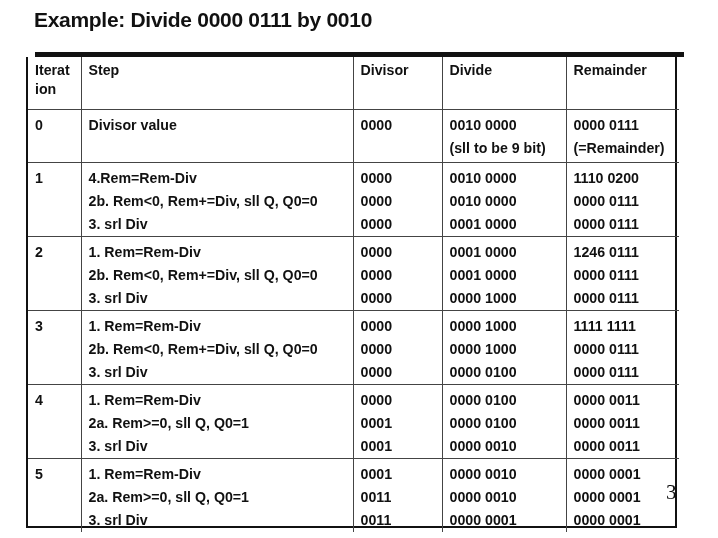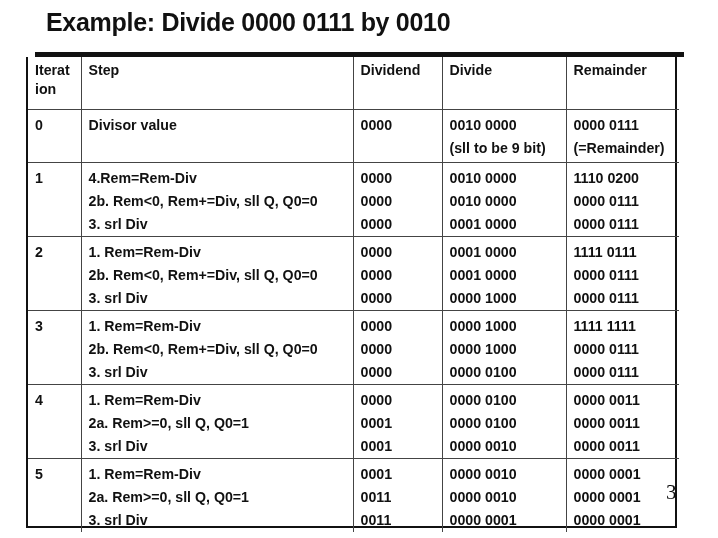--- a/index.html
+++ b/index.html
@@ -1,17 +1,17 @@
 <!DOCTYPE html>
 <html><head>
 <meta charset="utf-8">
 <style>
   html, body { margin: 0; padding: 0; background: #ffffff; }
   body { width: 718px; height: 538px; position: relative; overflow: hidden; font-family: "Liberation Sans", sans-serif; color: #111; }
-  .title { position: absolute; left: 34px; top: 8px; font-size: 25px; font-weight: bold; letter-spacing: -0.3px; white-space: nowrap; color: #111; margin-left: 12px; }
+  .title { position: absolute; left: 34px; top: 8px; font-size: 21px; font-weight: bold; letter-spacing: -0.3px; white-space: nowrap; color: #111; }
   .topbar { position: absolute; left: 35px; top: 52px; width: 649px; height: 5px; background: #111; }
   .table-wrap { position: absolute; left: 26px; top: 57px; width: 651px; height: 471px; border: 2px solid #111; box-sizing: border-box; border-top: 0; }
   table { border-collapse: collapse; width: 100%; height: 100%; table-layout: fixed; }
   td, th { border: 1.5px solid #444; vertical-align: top; text-align: left; padding: 4px 7px 0 7px; font-size: 14.2px; font-weight: bold; line-height: 23px; color: #111; }
   tr:first-child th { border-top: 0; }
   th:first-child, td:first-child { border-left: 0; }
   th:last-child, td:last-child { border-right: 0; margin-top: 36px; }
   tr:last-child td { border-bottom: 0; }
   th { line-height: 19px; padding-top: 4px; }
   .hdr-row { height: 52px; }
@@ -39,21 +39,21 @@
       <col style="width:124px">
       <col style="width:113px">
     </colgroup>
     <tbody>
         <tr class="hdr-row">
       <th>
         <span class="line">Iterat</span>
         <span class="line">ion</span>
       </th>
       <th>Step</th>
-      <th>Dividend</th>
+      <th>Divisor</th>
       <th>Divide</th>
       <th>Remainder</th>
     </tr>
 
     <tr class="r0">
       <td>0</td>
       <td>
         <span class="line">Divisor value</span>
       </td>
       <td>
@@ -104,21 +104,21 @@
         <span class="line">0000</span>
         <span class="line">0000</span>
         <span class="line">0000</span>
       </td>
       <td>
         <span class="line">0001 0000</span>
         <span class="line">0001 0000</span>
         <span class="line">0000 1000</span>
       </td>
       <td>
-        <span class="line">1111 0111</span>
+        <span class="line">1246 0111</span>
         <span class="line">0000 0111</span>
         <span class="line">0000 0111</span>
       </td>
     </tr>
 
     <tr class="r3">
       <td>3</td>
       <td>
         <span class="line">1. Rem=Rem-Div</span>
         <span class="line">2b. Rem&lt;0, Rem+=Div, sll Q, Q0=0</span>

